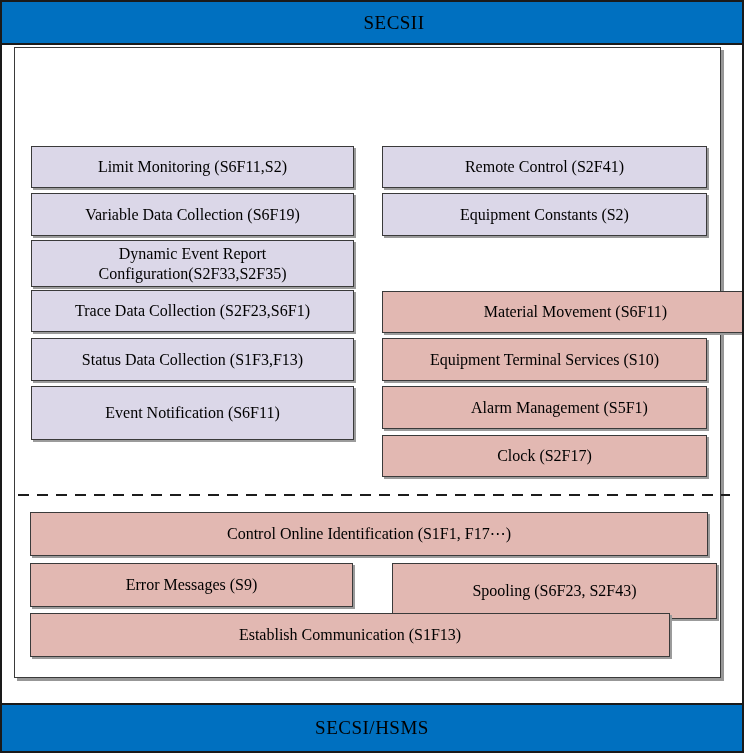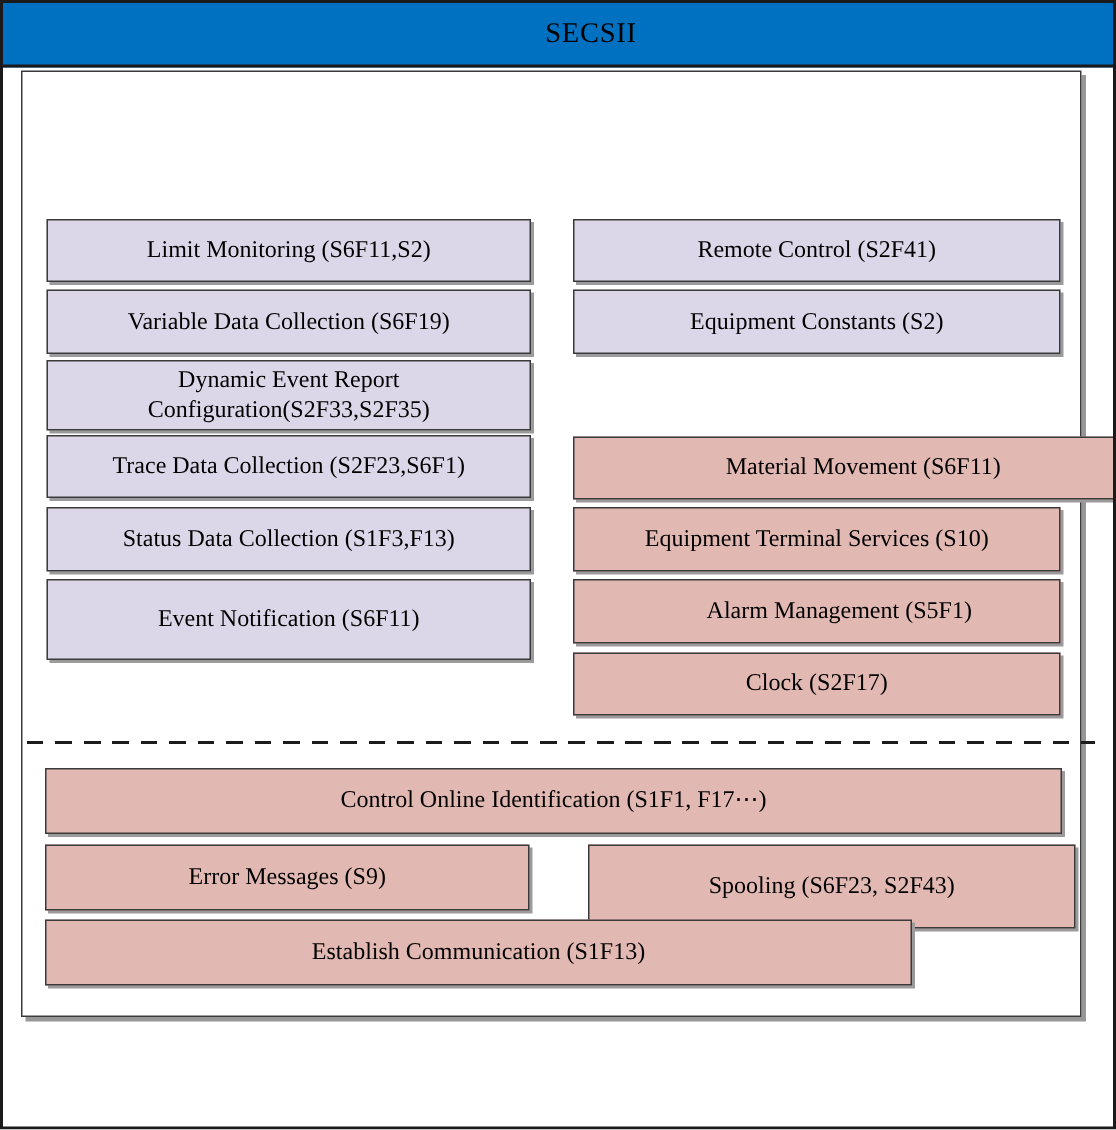--- a/index.html
+++ b/index.html
@@ -79,19 +79,22 @@
     <div class="box lavender" style="left:367px;top:98px;width:325px;height:42px;">Remote Control (S2F41)</div>
     <div class="box lavender" style="left:367px;top:145px;width:325px;height:43px;">Equipment Constants (S2)</div>
     <div class="box pink" style="left:367px;top:243px;width:387px;height:42px;">Material Movement (S6F11)</div>
     <div class="box pink" style="left:367px;top:290px;width:325px;height:43px;">Equipment Terminal Services (S10)</div>
     <div class="box pink" style="left:367px;top:338px;width:325px;height:43px;padding-left:36px;">Alarm Management (S5F1)</div>
     <div class="box pink" style="left:367px;top:387px;width:325px;height:42px;">Clock (S2F17)</div>
 
     <div class="box pink" style="left:15px;top:464px;width:678px;height:44px;">Control Online Identification (S1F1, F17⋯)</div>
     <div class="box pink" style="left:15px;top:515px;width:323px;height:44px;">Error Messages (S9)</div>
     <div class="box pink" style="left:377px;top:515px;width:325px;height:56px;text-align:center;">Spooling (S6F23, S2F43)</div>
-    <div class="box pink" style="left:15px;top:565px;width:578px;height:44px;">Establish Communication (S1F13)</div>
+    <div class="box pink" style="left:15px;top:565px;width:640px;height:44px;">Establish Communication (S1F13)</div>
   </div>
 
   <div class="dashed-line"></div>
 
+  <div class="bar bottom">
+    <span>SECSI/HSMS</span>
+  </div>
 
 </div>
 
 </body></html>

